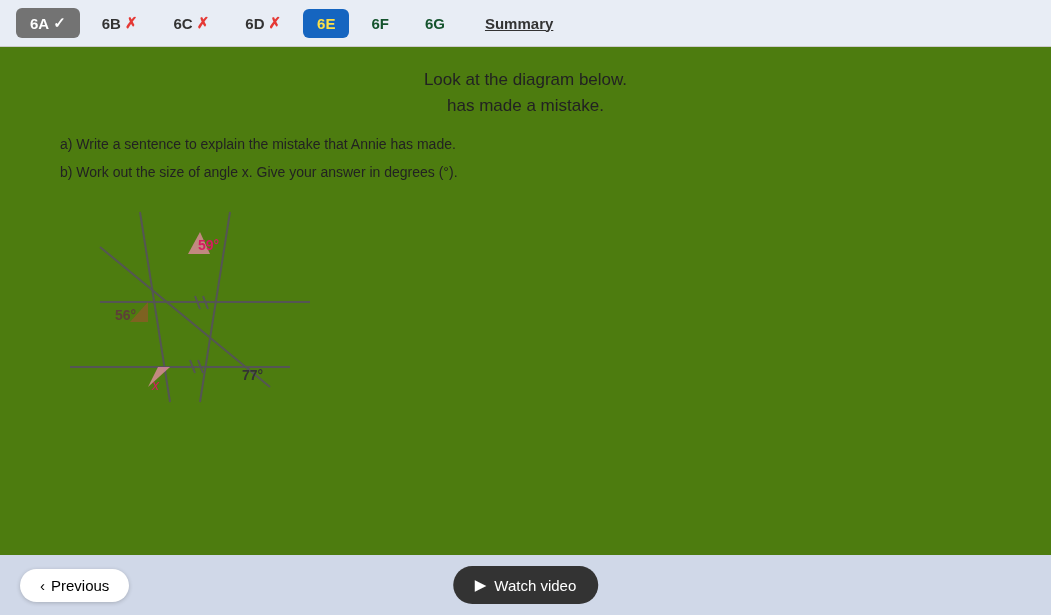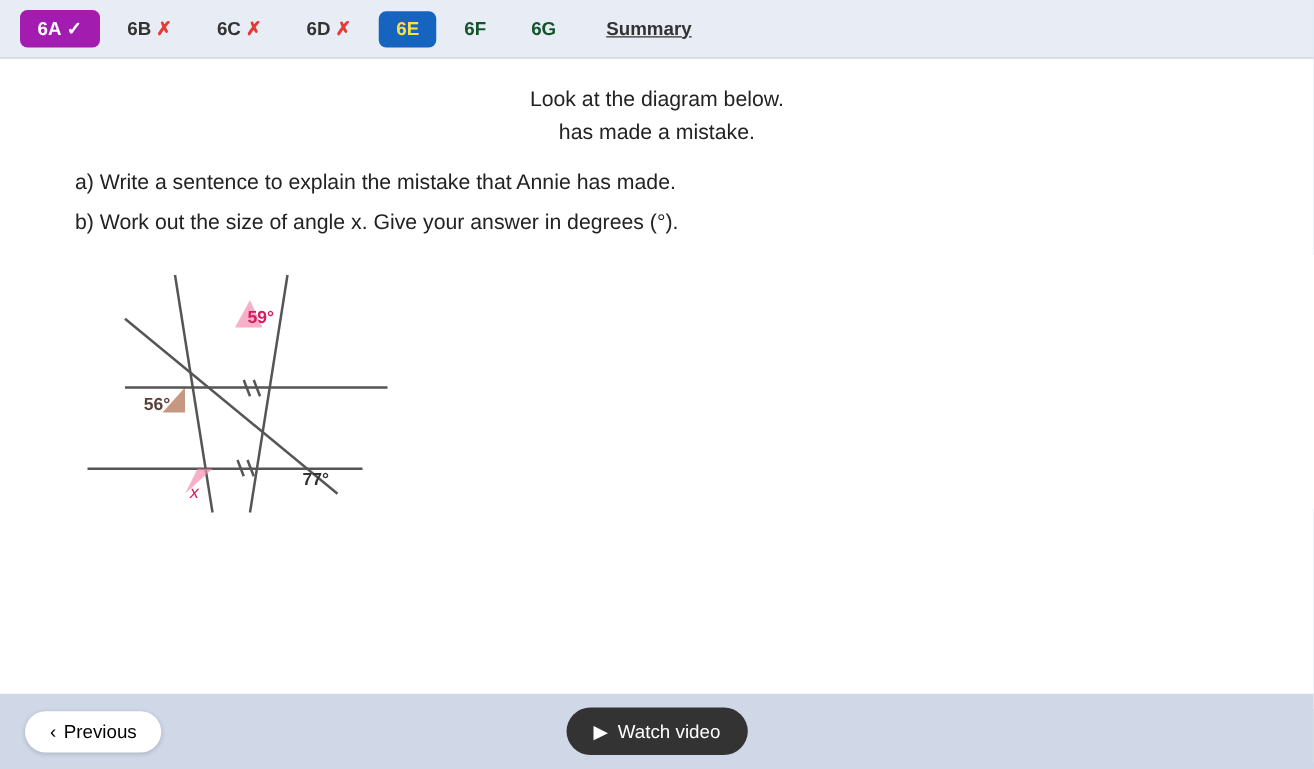--- a/index.html
+++ b/index.html
@@ -25,21 +25,21 @@
       padding: 6px 14px;
       border-radius: 6px;
       font-size: 15px;
       font-weight: bold;
       cursor: pointer;
       display: flex;
       align-items: center;
       gap: 4px;
     }
     .nav-item.completed {
-      background: #a21caf;
+      background: #737373;
       color: white;
     }
     .nav-item.wrong {
       background: transparent;
       color: #333;
     }
     .nav-item.wrong .x-mark {
       color: #e53935;
       font-weight: bold;
     }
@@ -54,37 +54,37 @@
     .nav-item.summary {
       background: transparent;
       color: #333;
       margin-left: 4px;
       text-decoration: underline;
     }
 
     
     .main-content {
       padding: 20px 40px 10px 40px;
-      background: #ffffff;
+      background: #4d7c0f;
       min-height: 520px;
     }
 
     .question-text {
       font-size: 17px;
       color: #222;
       text-align: center;
       line-height: 1.5;
       margin-bottom: 18px;
     }
     .question-text .line {
       display: block;
     }
 
     .sub-question {
-      font-size: 17px;
+      font-size: 14px;
       color: #222;
       margin-bottom: 12px;
       margin-left: 20px;
     }
 
     
     .diagram-container {
       display: flex;
       margin-top: 10px;
       margin-bottom: 10px;

